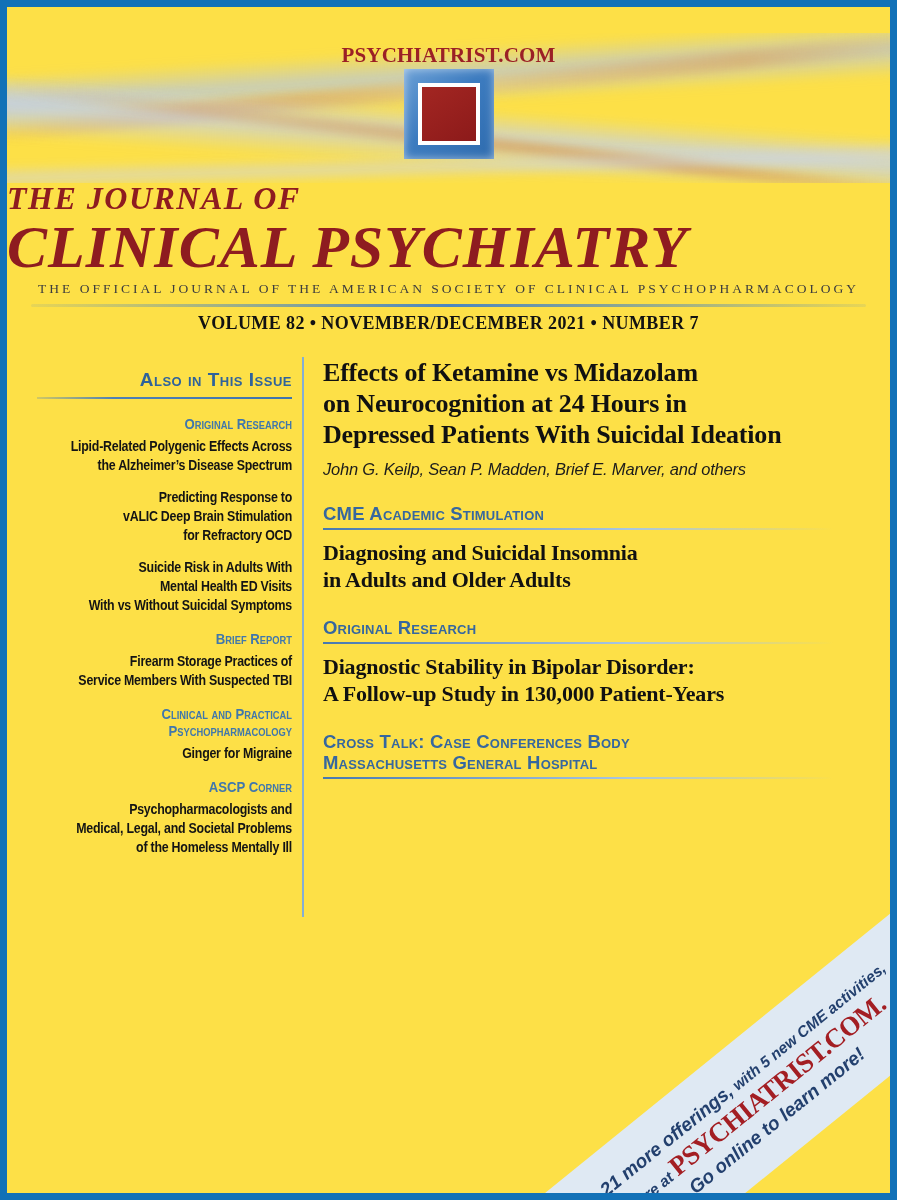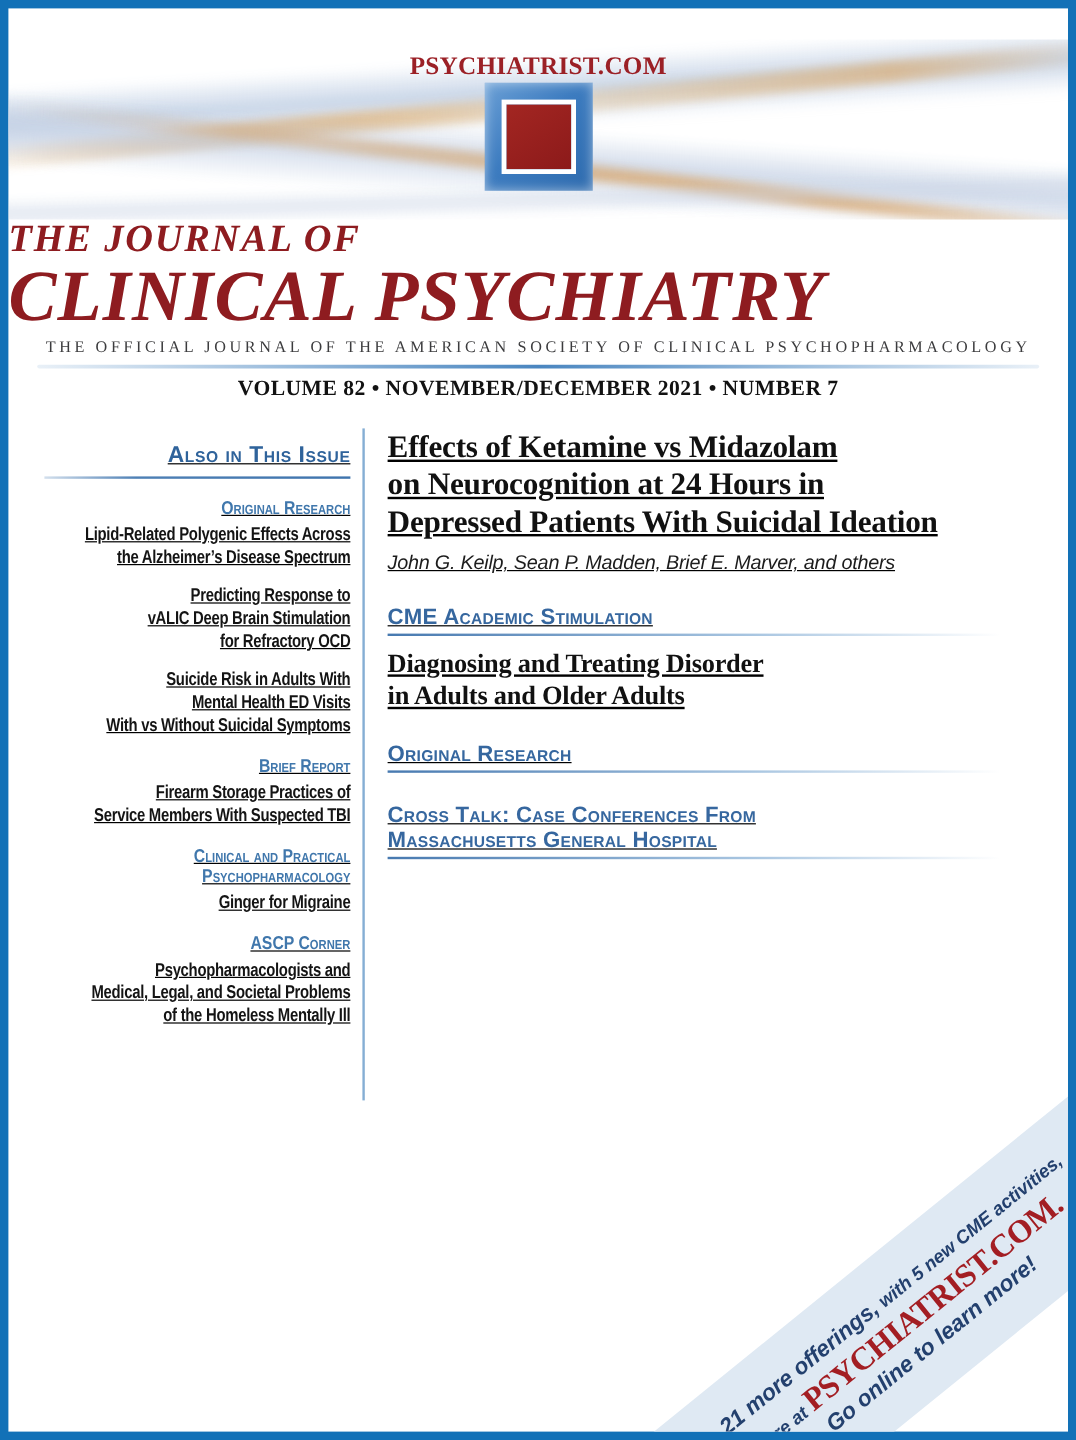--- a/index.html
+++ b/index.html
@@ -1,18 +1,18 @@
 <!DOCTYPE html>
 <html><head>
 <meta charset="utf-8">
 <style>
   html,body{margin:0;padding:0;background:#e8e8e8;}
   .cover{
     position:relative;width:897px;height:1200px;box-sizing:border-box;
-    border:7px solid #1271b7;background:#ffffff;overflow:hidden;
+    border:7px solid #1271b7;background:#fde047;overflow:hidden;
     font-family:"Liberation Sans","DejaVu Sans",sans-serif;
   }
   
   .header{position:relative;height:338px;}
   .site-link{
     position:absolute;top:36px;left:0;width:100%;text-align:center;z-index:3;
     font-family:"Liberation Serif","DejaVu Serif",serif;font-weight:bold;
     font-size:21px;letter-spacing:.2px;color:#9b2026;
   }
   .swoosh{position:absolute;top:26px;left:0;right:0;height:150px;overflow:hidden;z-index:1;}
@@ -49,21 +49,21 @@
   .tagline-rule{
     position:absolute;top:297px;left:24px;right:24px;height:3px;border-radius:2px;
     background:linear-gradient(to right,rgba(74,134,192,.12),#4a86c0 50%,rgba(74,134,192,.12));
   }
   .issue-line{
     position:absolute;top:306px;left:0;width:100%;text-align:center;
     font-family:"Liberation Serif","DejaVu Serif",serif;font-weight:bold;
     font-size:18px;letter-spacing:.4px;color:#121212;
   }
   
-  .content{display:flex;padding:12px 12px 0 30px;text-decoration:underline;}
+  .content{display:flex;padding:12px 12px 0 30px;}
   .pre{white-space:pre-line;}
   .sidebar{flex:0 0 255px;padding-top:12px;text-align:right;}
   .side-heading{
     font-variant:small-caps;font-weight:bold;font-size:19px;letter-spacing:.5px;
     color:#2f639b;line-height:22px;
   }
   .side-rule{height:2px;margin:6px 0 14px;
     background:linear-gradient(to right,rgba(78,128,181,.25),#4e80b5 30%,#3f74ad);}
   .side-label{
     font-variant:small-caps;font-weight:bold;font-size:15.5px;color:#4077ac;
@@ -171,31 +171,33 @@
 
     <main class="main">
       <h2 class="lead-title pre">Effects of Ketamine vs Midazolam
 on Neurocognition at 24 Hours in
 Depressed Patients With Suicidal Ideation</h2>
       <div class="lead-authors">John G. Keilp, Sean P. Madden, Brief E. Marver, and others</div>
 
       <div class="section-block">
         <div class="main-heading pre">CME Academic Stimulation</div>
         <div class="heading-rule"></div>
-        <div class="article-title pre">Diagnosing and Treating Disorder
+        <div class="article-title pre">Diagnosing and Suicidal Insomnia
 in Adults and Older Adults</div>
       </div>
 
       <div class="section-block">
         <div class="main-heading pre">Original Research</div>
         <div class="heading-rule"></div>
+        <div class="article-title pre">Diagnostic Stability in Bipolar Disorder:
+A Follow-up Study in 130,000 Patient-Years</div>
       </div>
 
       <div class="section-block">
-        <div class="main-heading pre">Cross Talk: Case Conferences From
+        <div class="main-heading pre">Cross Talk: Case Conferences Body
 Massachusetts General Hospital</div>
         <div class="heading-rule"></div>
       </div>
     </main>
   </div>
 
   <div class="banner">
     <div class="banner-line">
       <span class="b1-lead">21 more offerings,</span><span class="b1-rest"> with 5 new CME activities,</span>
     </div>

